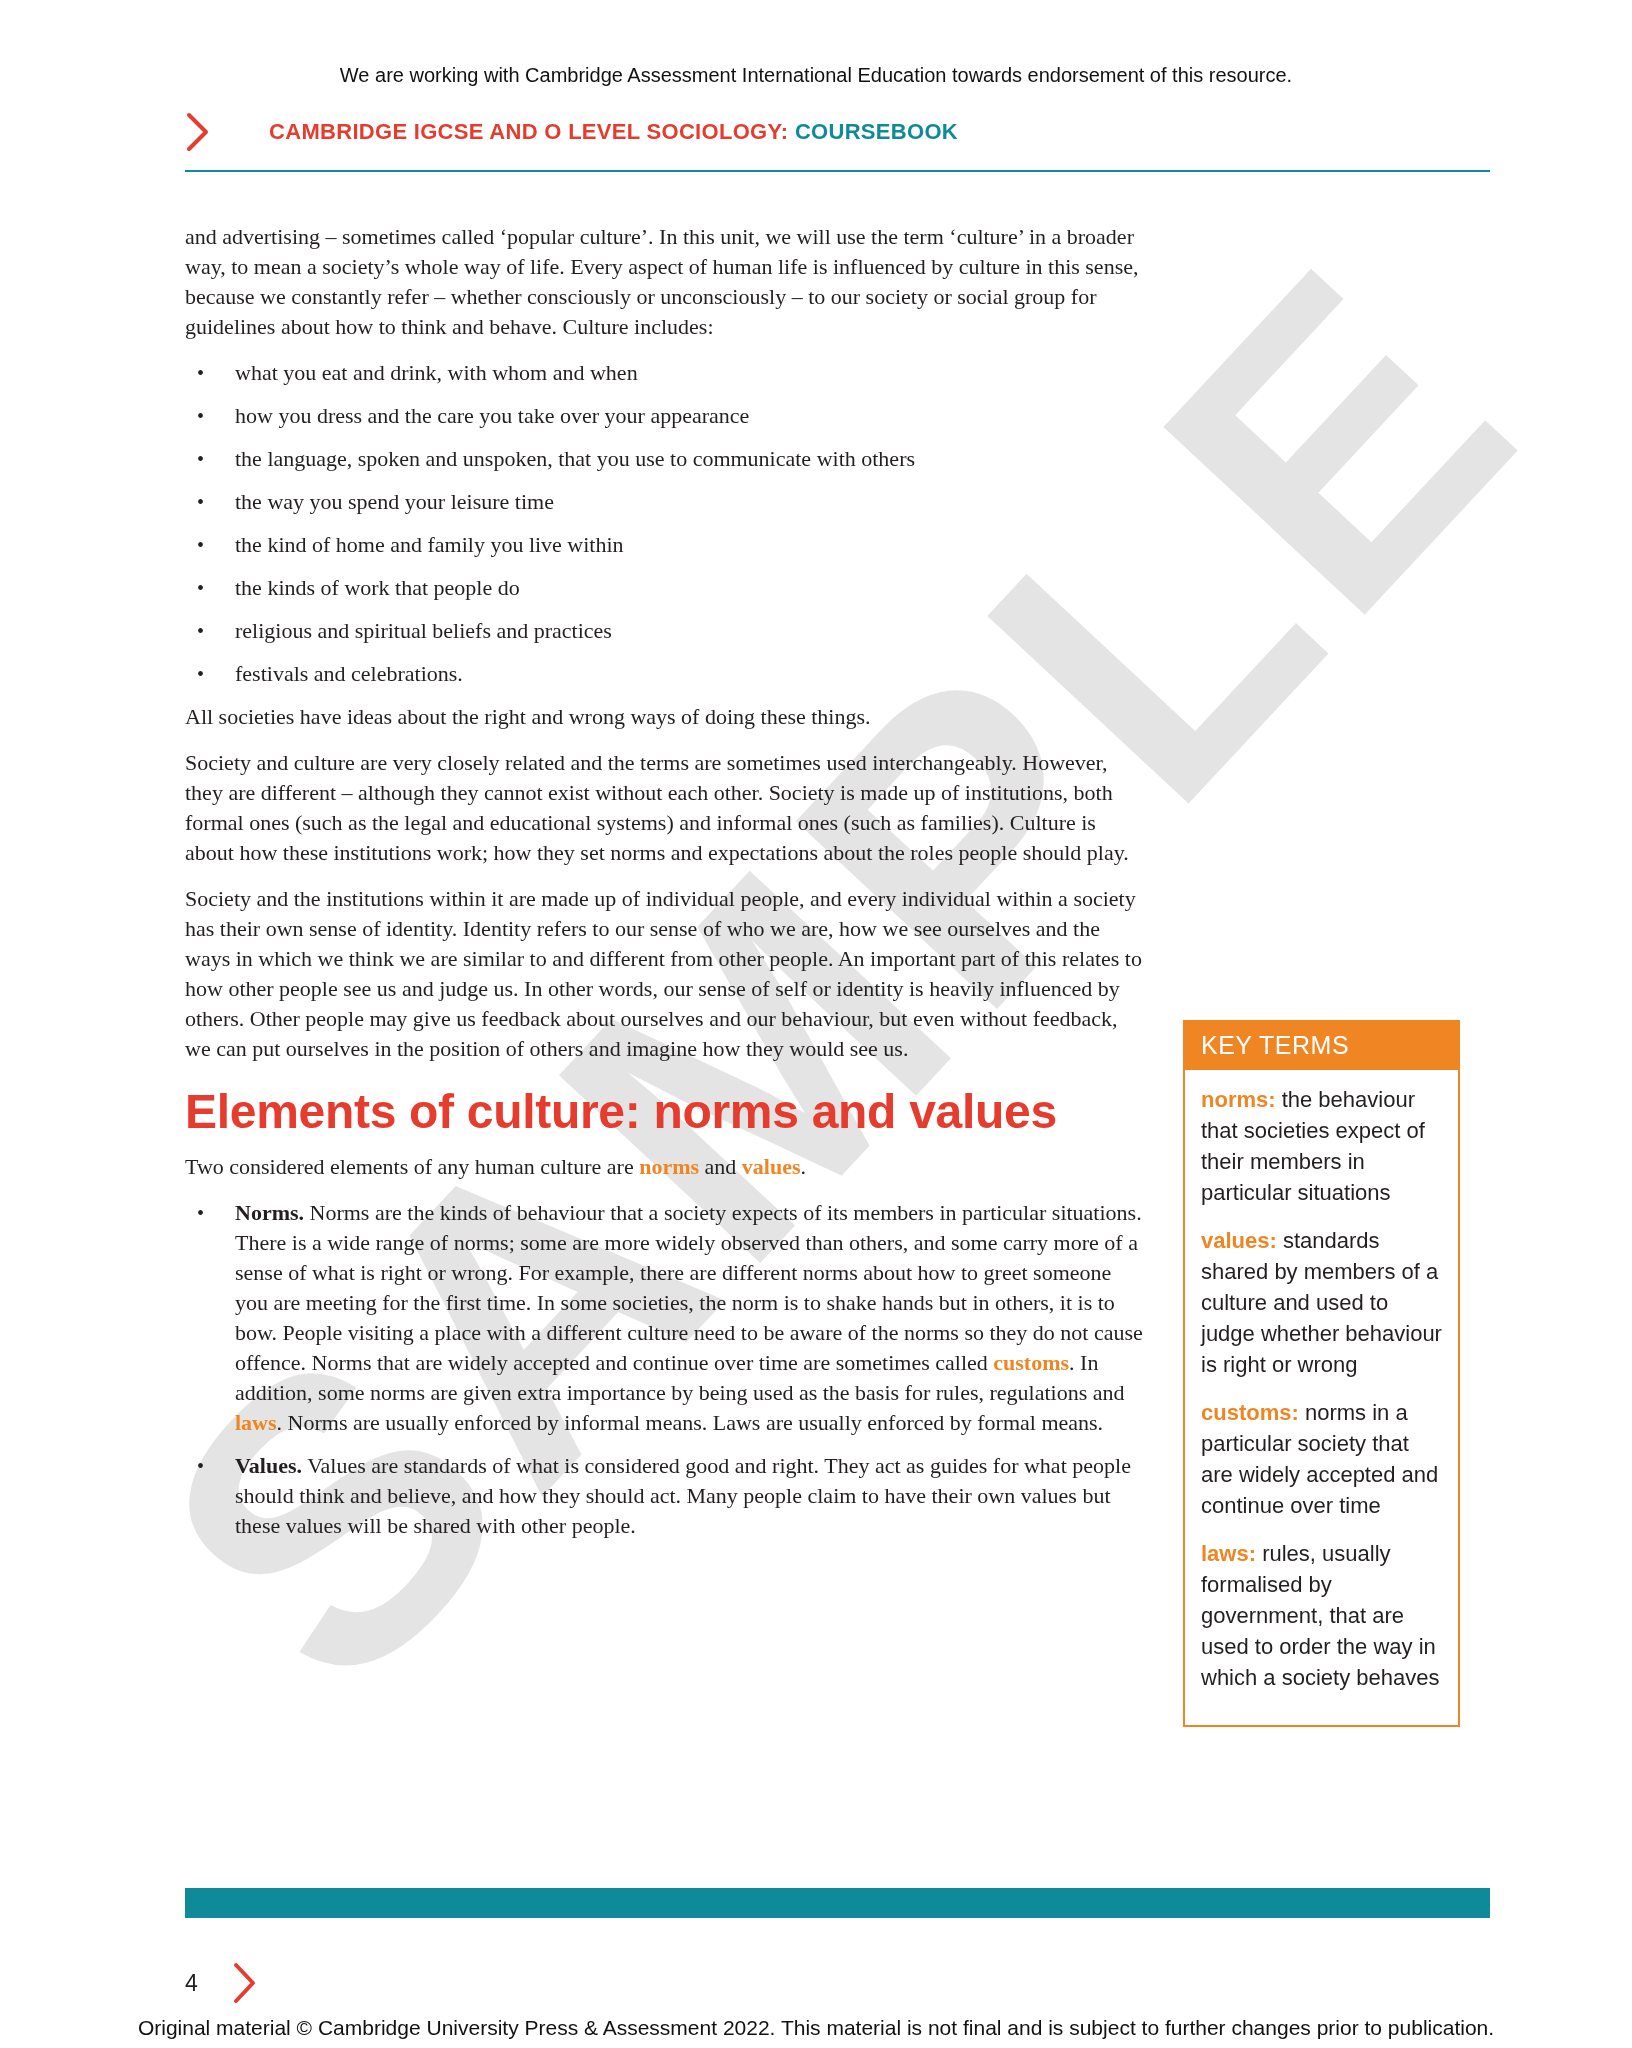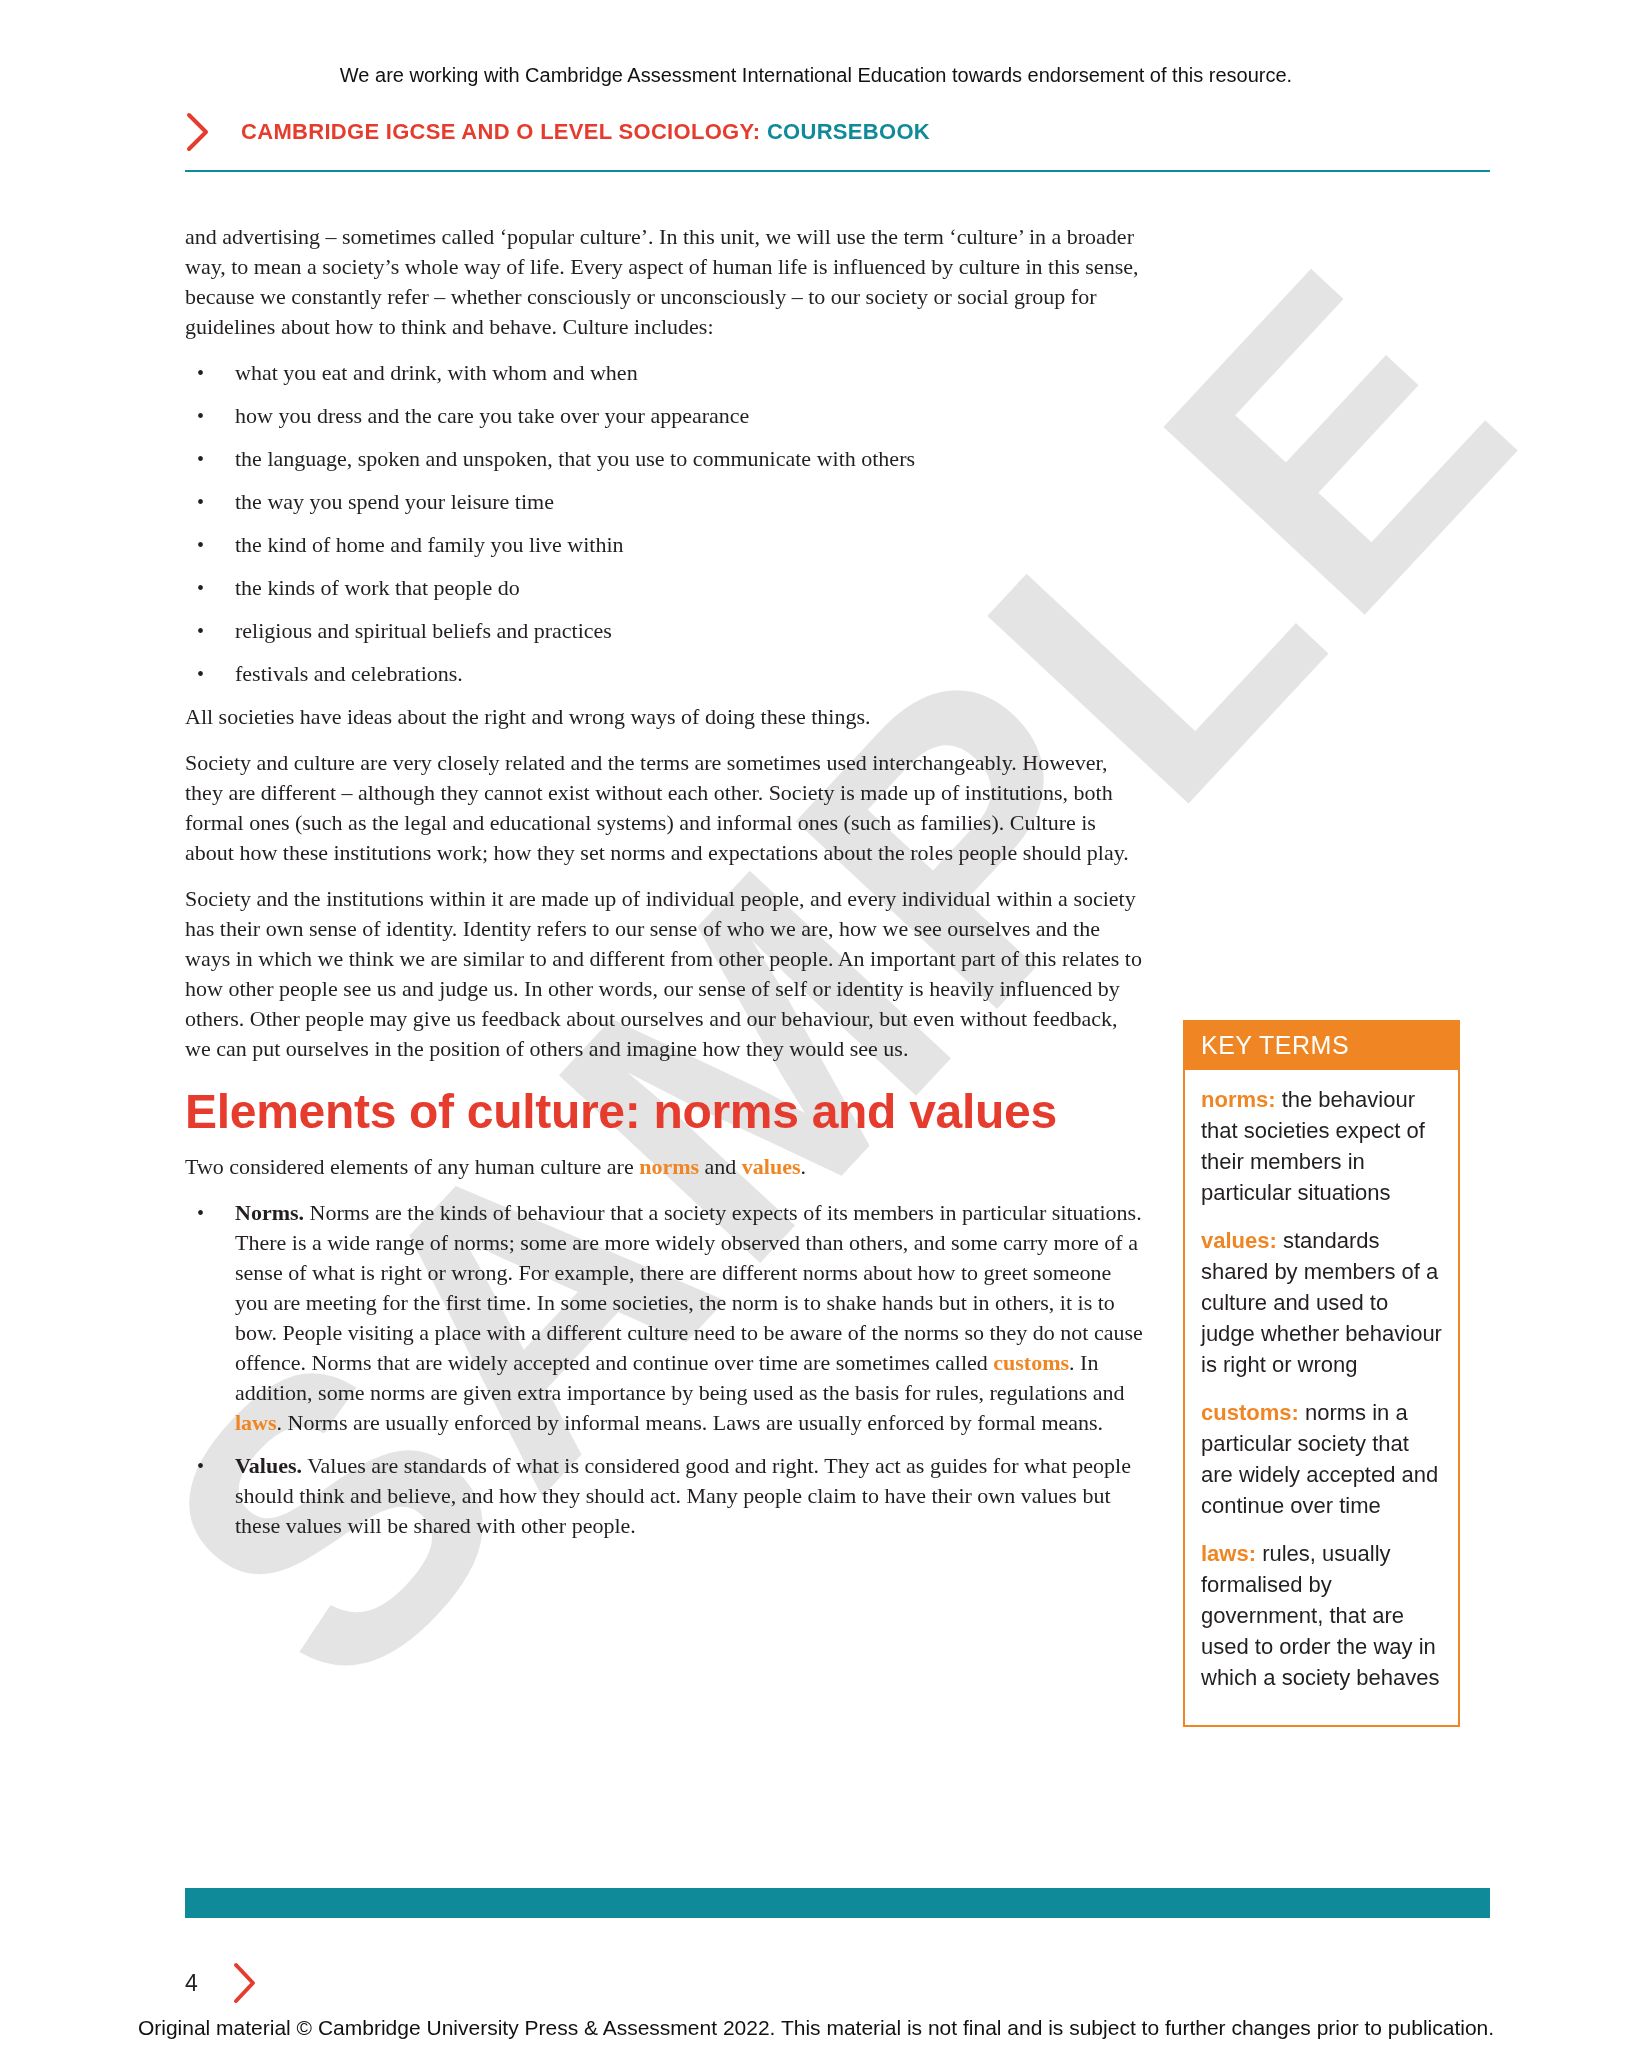--- a/index.html
+++ b/index.html
@@ -44,20 +44,21 @@
     top: 112px; left: 185px;
     display: flex;
     align-items: center;
   }
   .header-chevron { width: 26px; height: 40px; margin-right: 30px; }
   .header-title {
     font-family: "Liberation Sans", sans-serif;
     font-weight: bold;
     font-size: 22px;
     letter-spacing: 0.3px;
+    margin-left: 28px;
   }
   .title-red  { color: #e53c2e; }
   .title-teal { color: #0f8a99; }
   .header-rule {
     position: absolute;
     top: 170px; left: 185px;
     width: 1305px; height: 2px;
     background: #0f8a99;
   }
   

